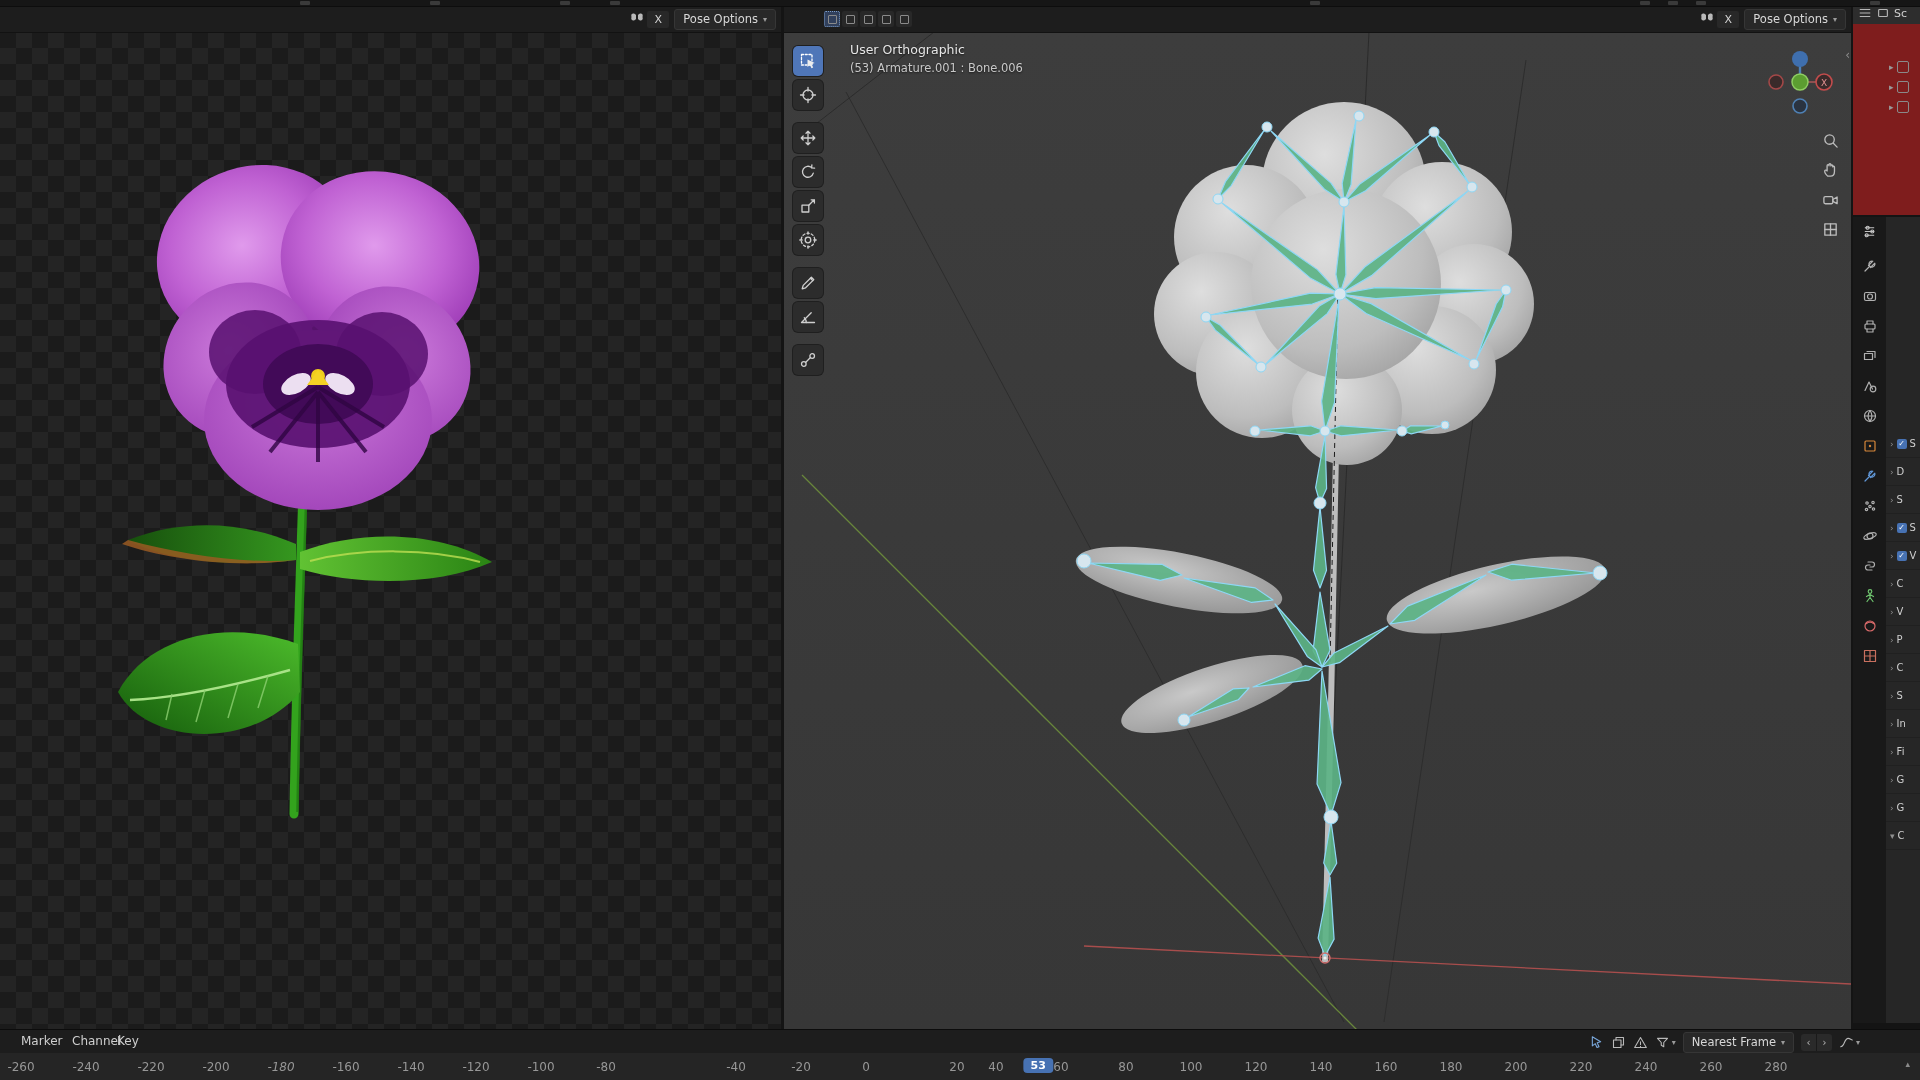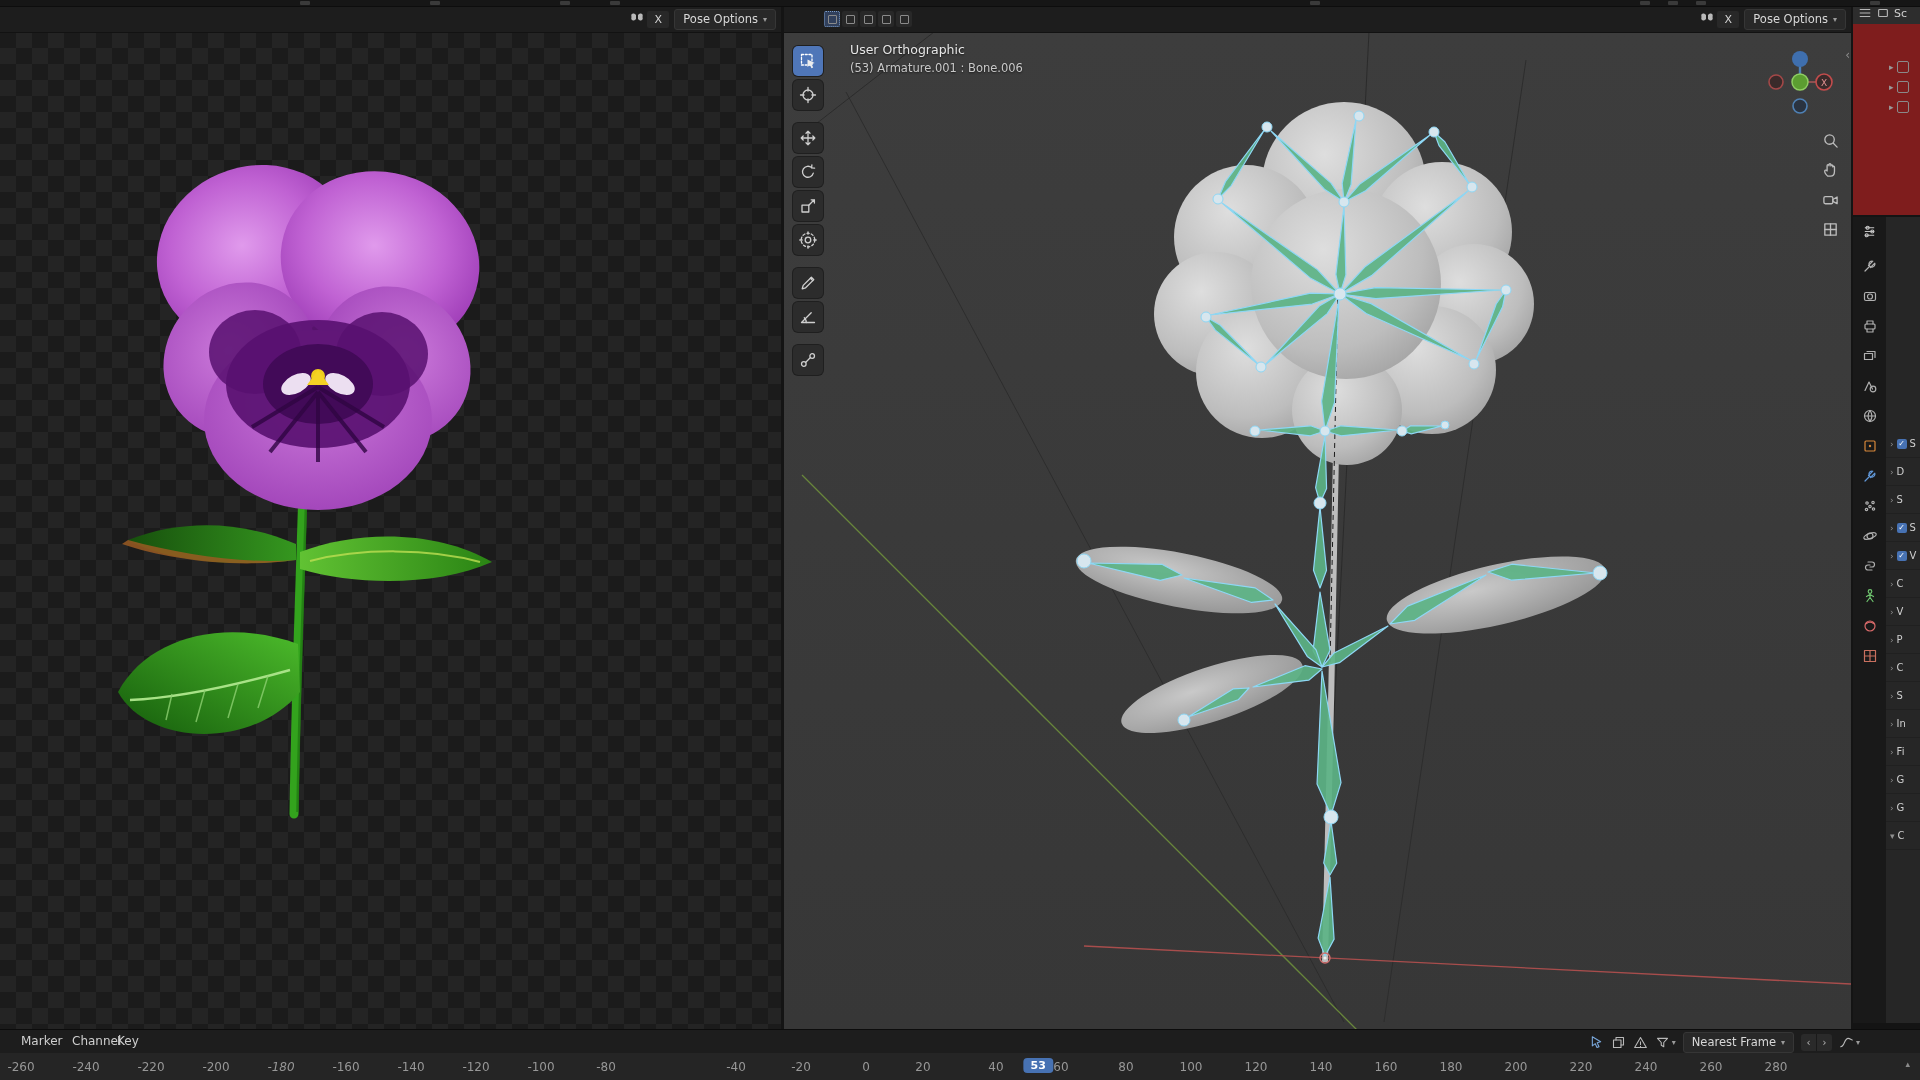--- a/index.html
+++ b/index.html
@@ -671,21 +671,21 @@
         <span class="frame-num" style="left: 281px; font-style: italic;">-180</span>
         <span class="frame-num" style="left: 346px;">-160</span>
         <span class="frame-num" style="left: 411px;">-140</span>
         <span class="frame-num" style="left: 476px;">-120</span>
         <span class="frame-num" style="left: 541px;">-100</span>
         <span class="frame-num" style="left: 606px;">-80</span>
         <span class="frame-num" style="left: 671px; margin-top: 36px;">-60</span>
         <span class="frame-num" style="left: 736px;">-40</span>
         <span class="frame-num" style="left: 801px;">-20</span>
         <span class="frame-num" style="left: 866px;">0</span>
-        <span class="frame-num" style="left: 923px;">20</span>
+        <span class="frame-num" style="left: 957px;">20</span>
         <span class="frame-num" style="left: 996px;">40</span>
         <span class="frame-num" style="left: 1061px;">60</span>
         <span class="frame-num" style="left: 1126px;">80</span>
         <span class="frame-num" style="left: 1191px;">100</span>
         <span class="frame-num" style="left: 1256px;">120</span>
         <span class="frame-num" style="left: 1321px;">140</span>
         <span class="frame-num" style="left: 1386px;">160</span>
         <span class="frame-num" style="left: 1451px;">180</span>
         <span class="frame-num" style="left: 1516px;">200</span>
         <span class="frame-num" style="left: 1581px;">220</span>

